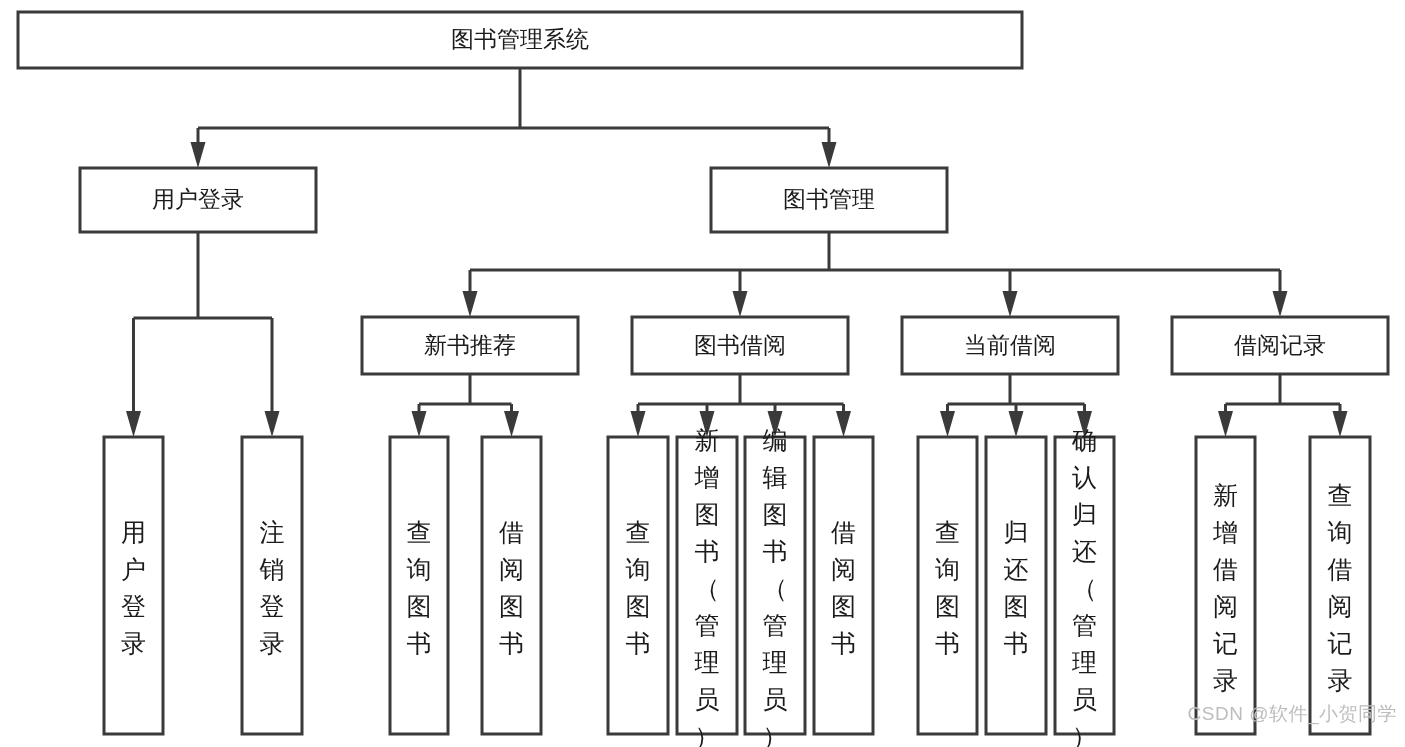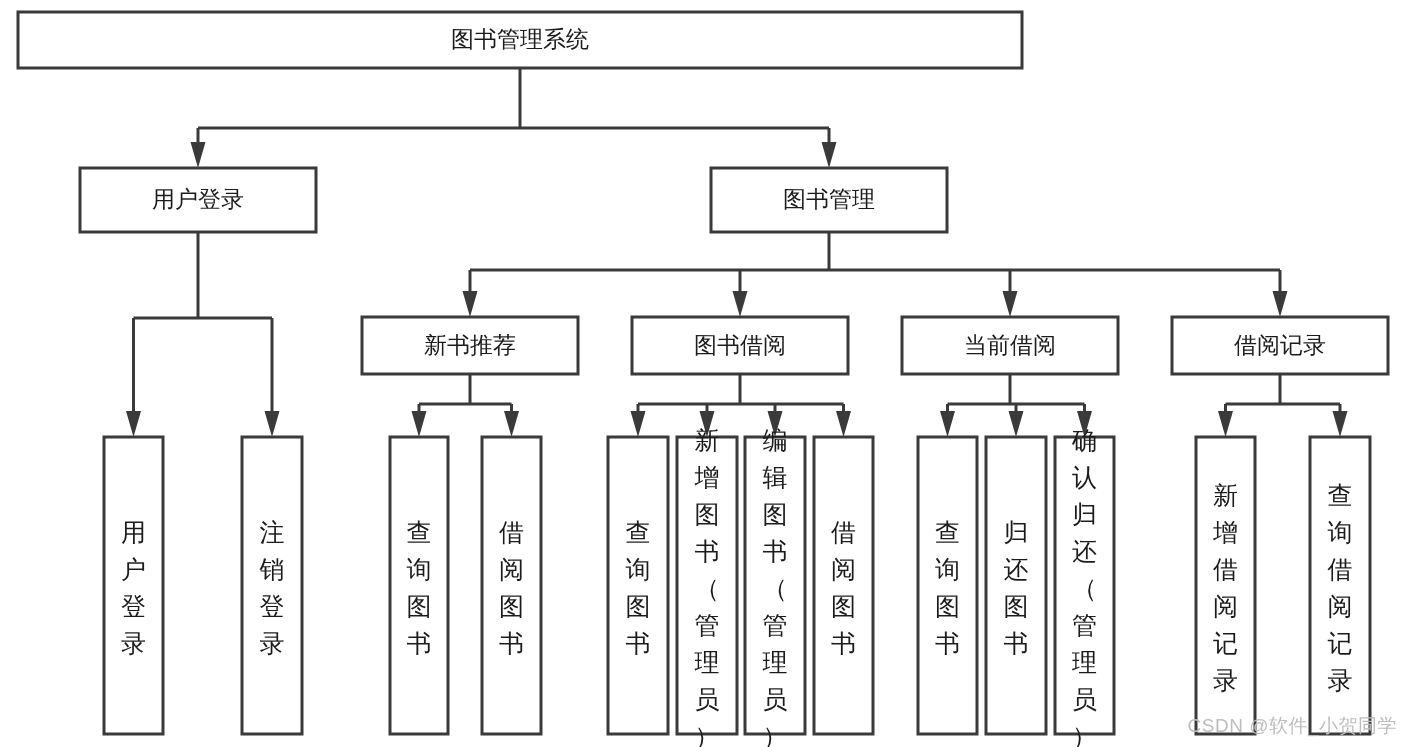--- a/index.html
+++ b/index.html
@@ -15,21 +15,21 @@
   .node-label{
     font-family:"Liberation Sans","DejaVu Sans",sans-serif;
     fill:#1b1b1b;font-size:23px;text-anchor:middle;
     dominant-baseline:middle;
   }
   .leaf-label{
     font-family:"Liberation Sans","DejaVu Sans",sans-serif;
     fill:#1b1b1b;font-size:25px;text-anchor:middle;
   }
   .watermark{
-    position:absolute;right:8px;bottom:8px;
+    position:absolute;right:8px;bottom:20px;
     font-family:"Liberation Sans","DejaVu Sans",sans-serif;
     font-size:19px;color:#bdbdbd;white-space:nowrap;
     letter-spacing:0.5px;
   }
 </style>
 </head>
 <body>
 
 <svg id="diagram" viewBox="0 0 1405 747" xmlns="http://www.w3.org/2000/svg">
   <g id="edge-layer">

